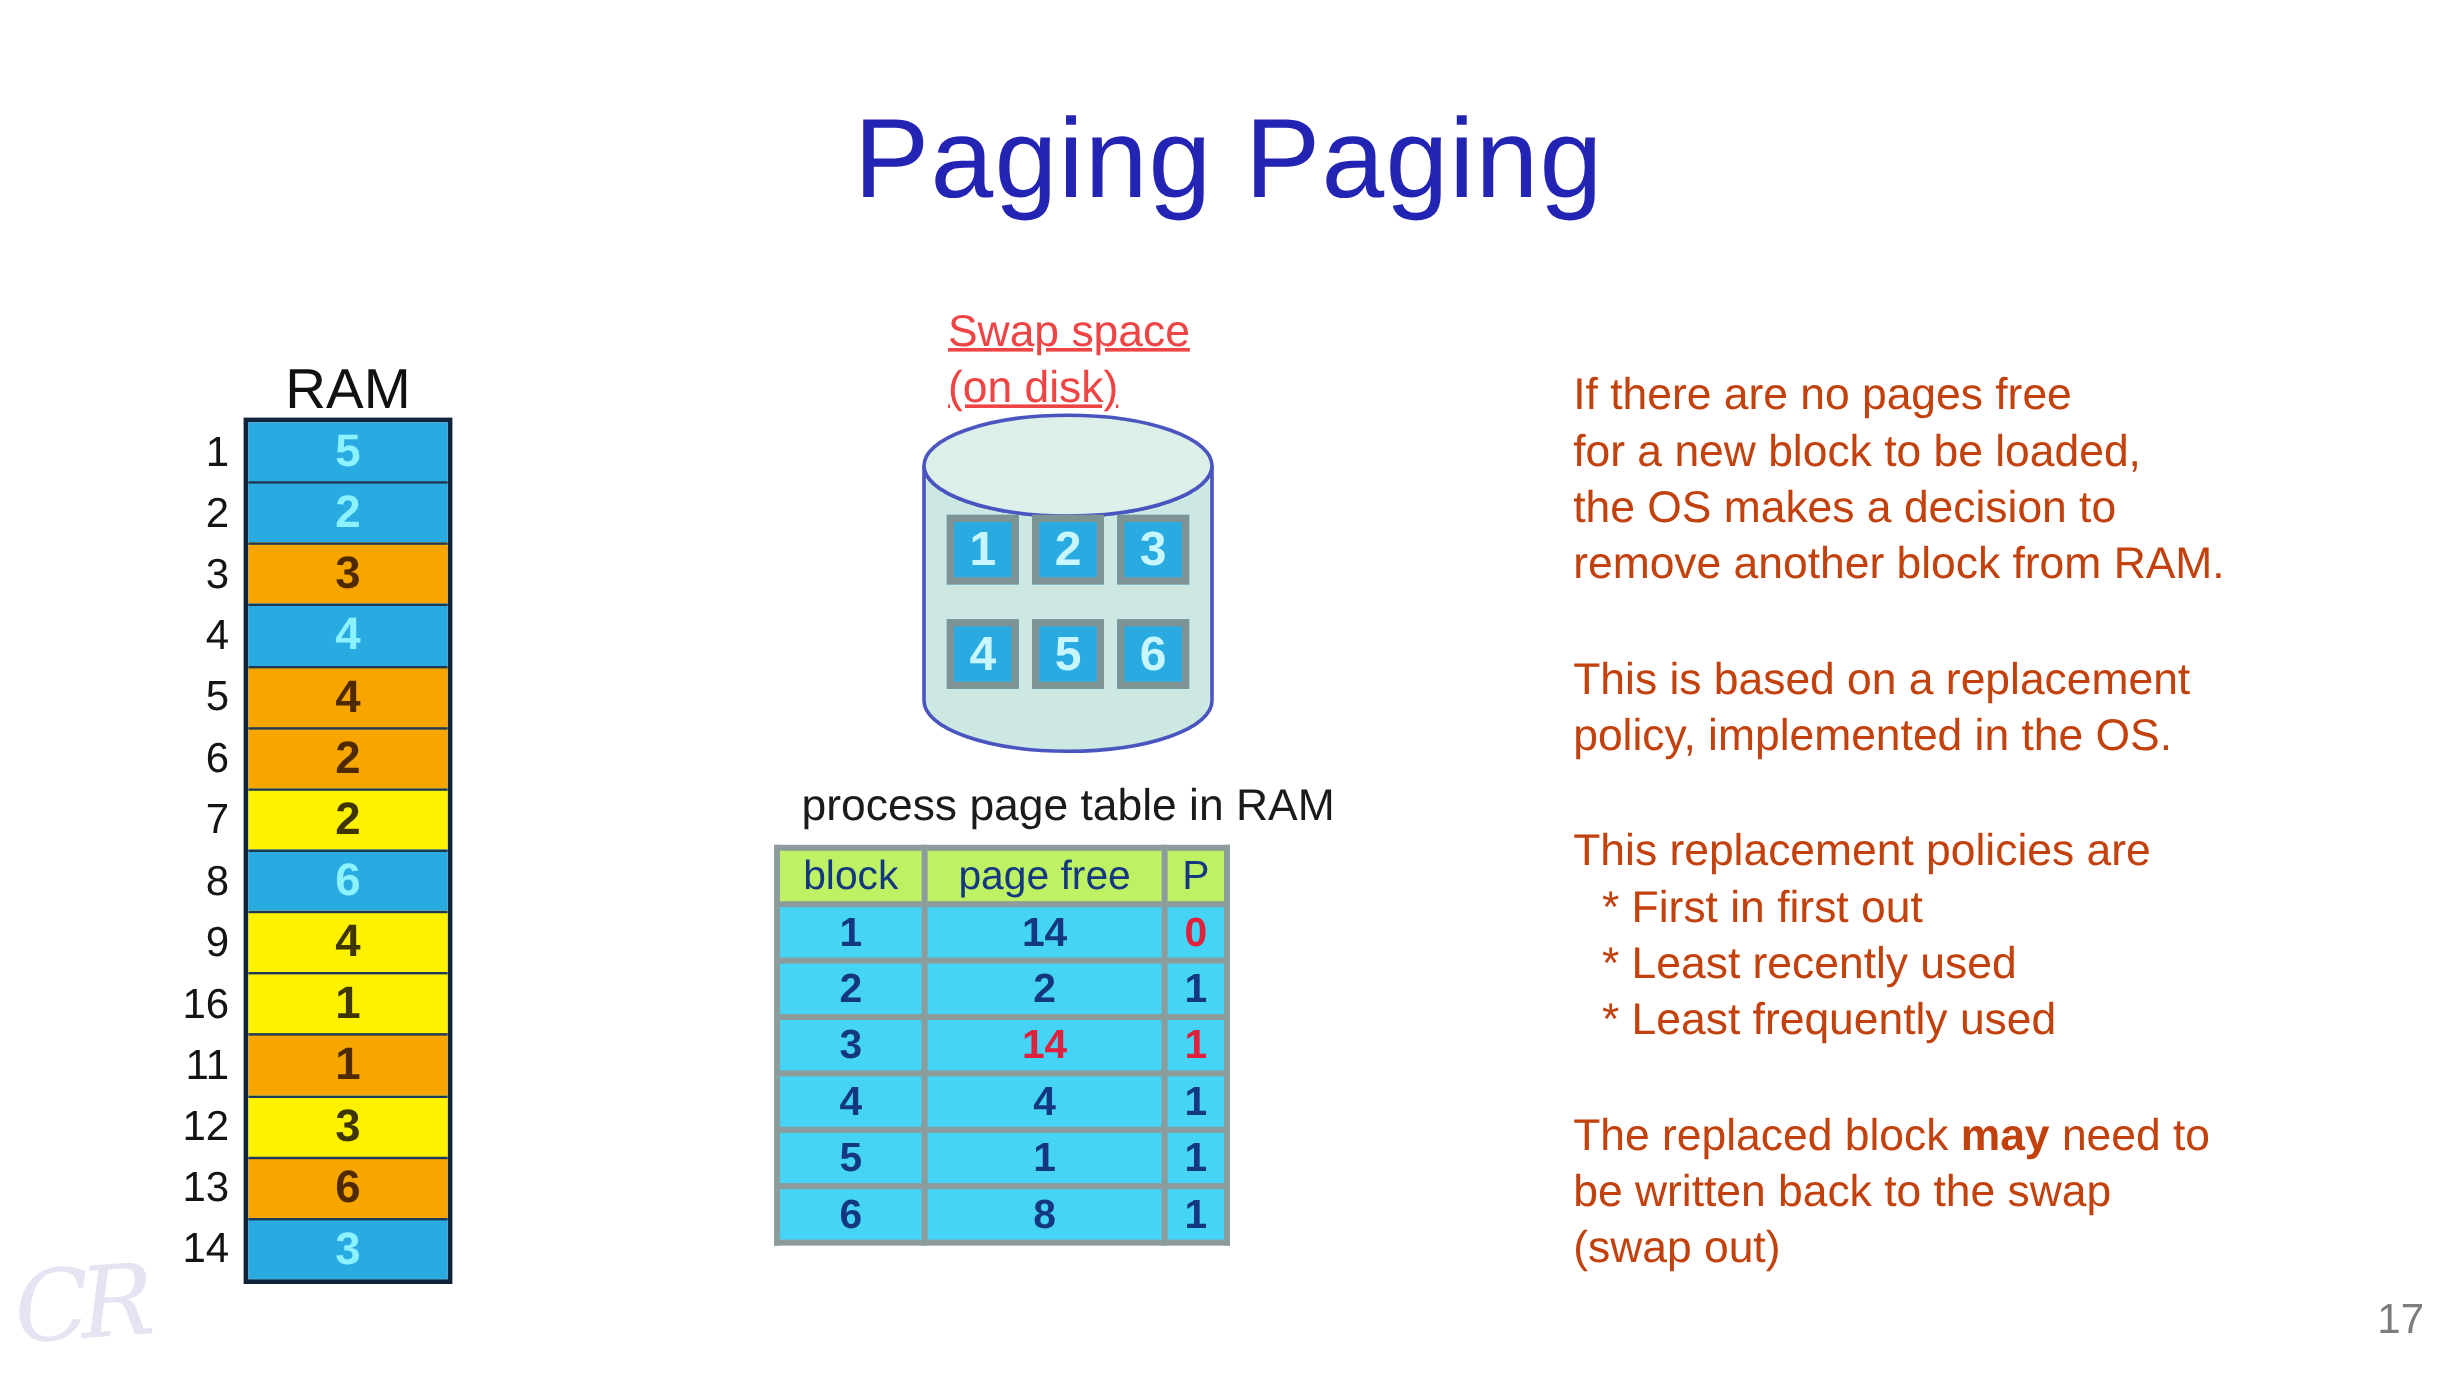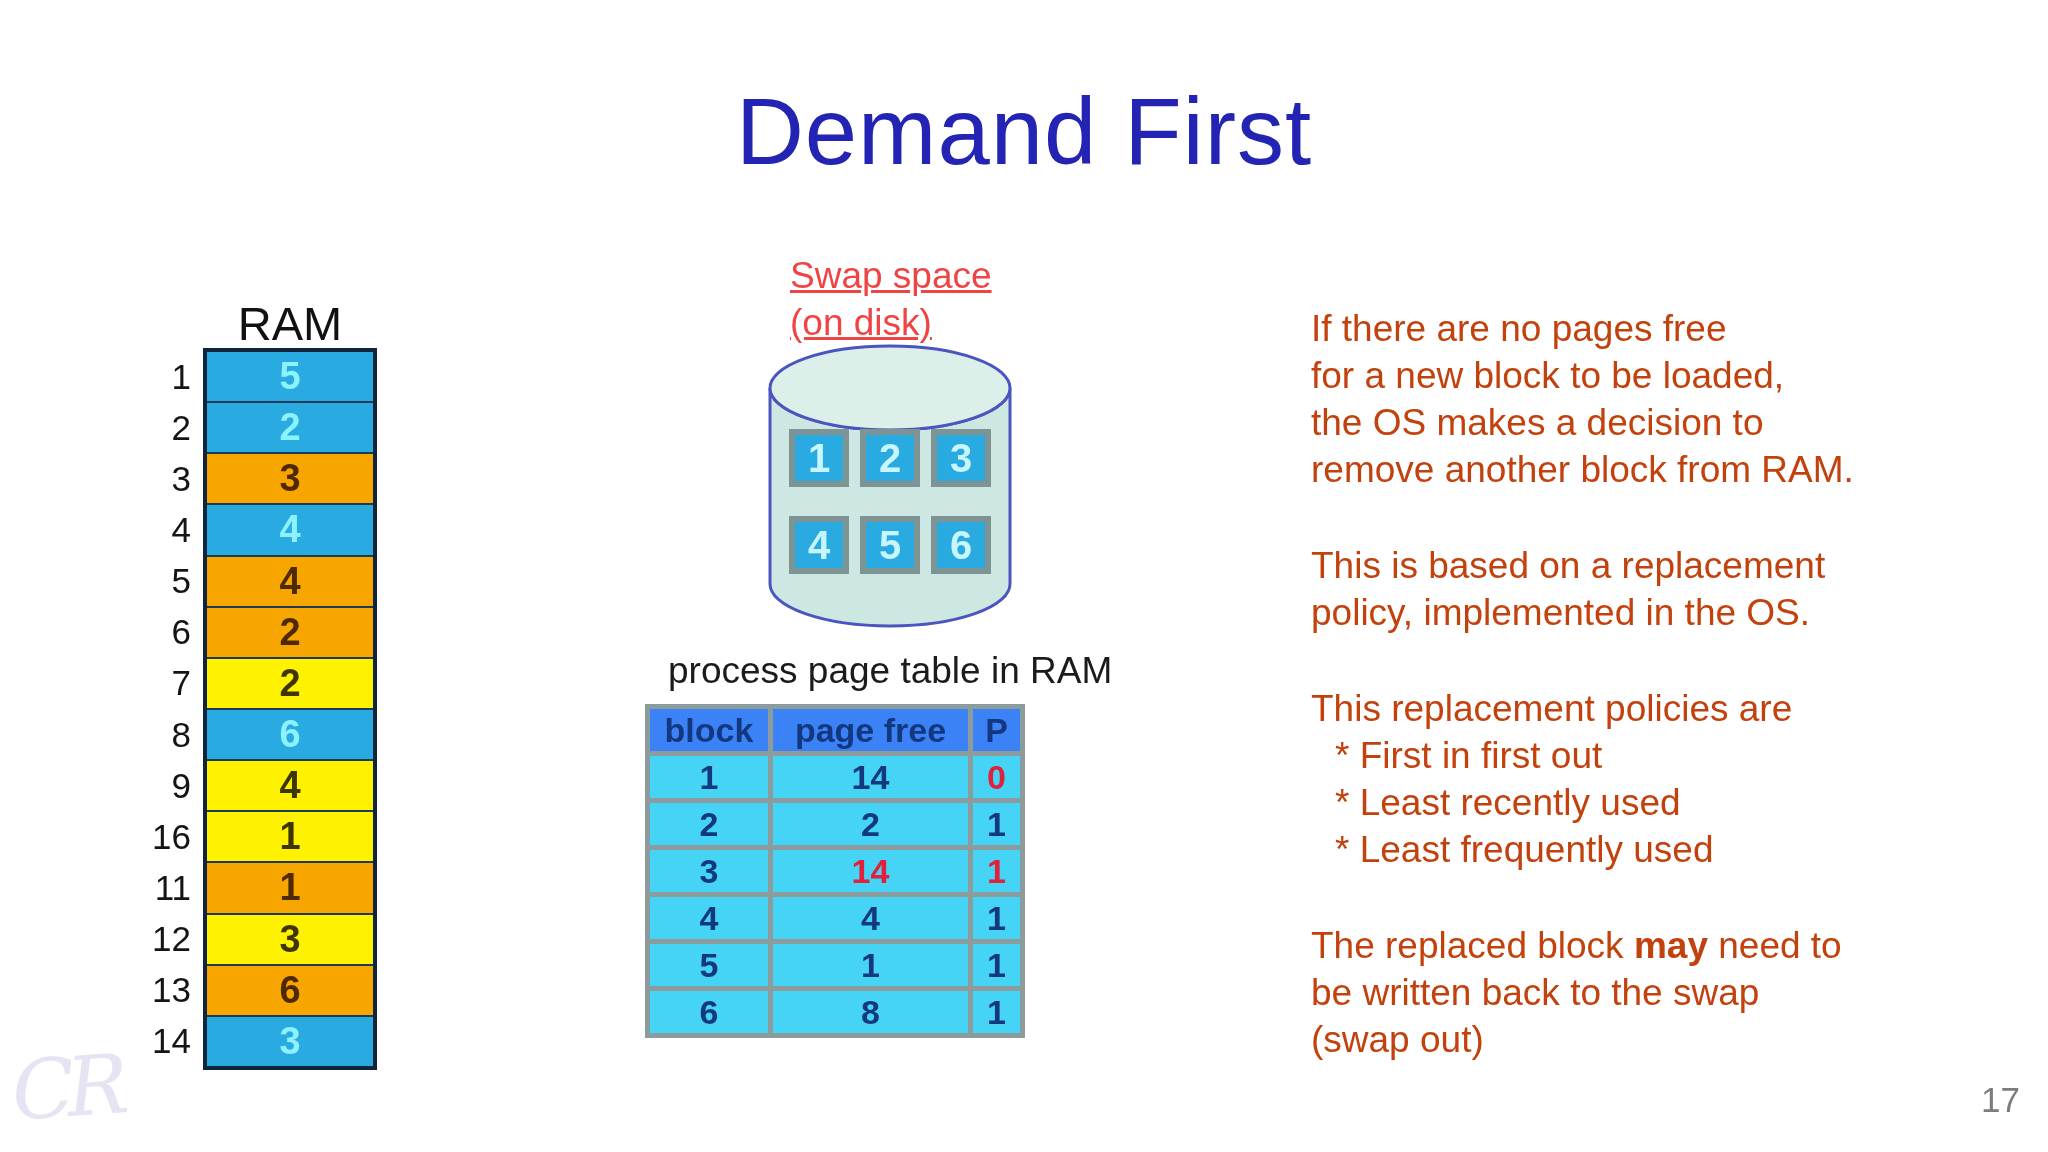--- a/index.html
+++ b/index.html
@@ -69,21 +69,21 @@
   }
   .pt-table {
     position:absolute; left:645px; top:704px;
     border-collapse:collapse;
   }
   .pt-table th, .pt-table td {
     border:5px solid #8c9b9b; text-align:center;
     font-size:34px; height:47px; padding:0 6px;
   }
   .pt-table th {
-    background:#3b82f6; color:#14387f; font-weight:bold;
+    background:#bef264; color:#14387f; font-weight:normal;
   }
   .pt-table td {
     background:#45d4f5; color:#14387f; font-weight:bold;
   }
   .col-block { width:123px; }
   .col-frame { width:200px; }
   .col-p     { width:52px; }
   .pt-table td.red { color:#e0203d; }
 
   
@@ -105,21 +105,21 @@
   .page-number {
     position:absolute; left:1940px; top:1080px; width:80px;
     text-align:right; font-size:35px; color:#7d7d7d;
   }
 </style>
 </head>
 <body>
 
 <div class="slide">
 
-  <div class="title">Demand First</div>
+  <div class="title">Paging Paging</div>
 
   <div class="ram-label">RAM</div>
   <div class="ram-col">
     <div class="ram-row blue">
         <span class="idx">1</span>
         <span class="val">5</span>
       </div>
     <div class="ram-row blue">
         <span class="idx">2</span>
         <span class="val">2</span>

